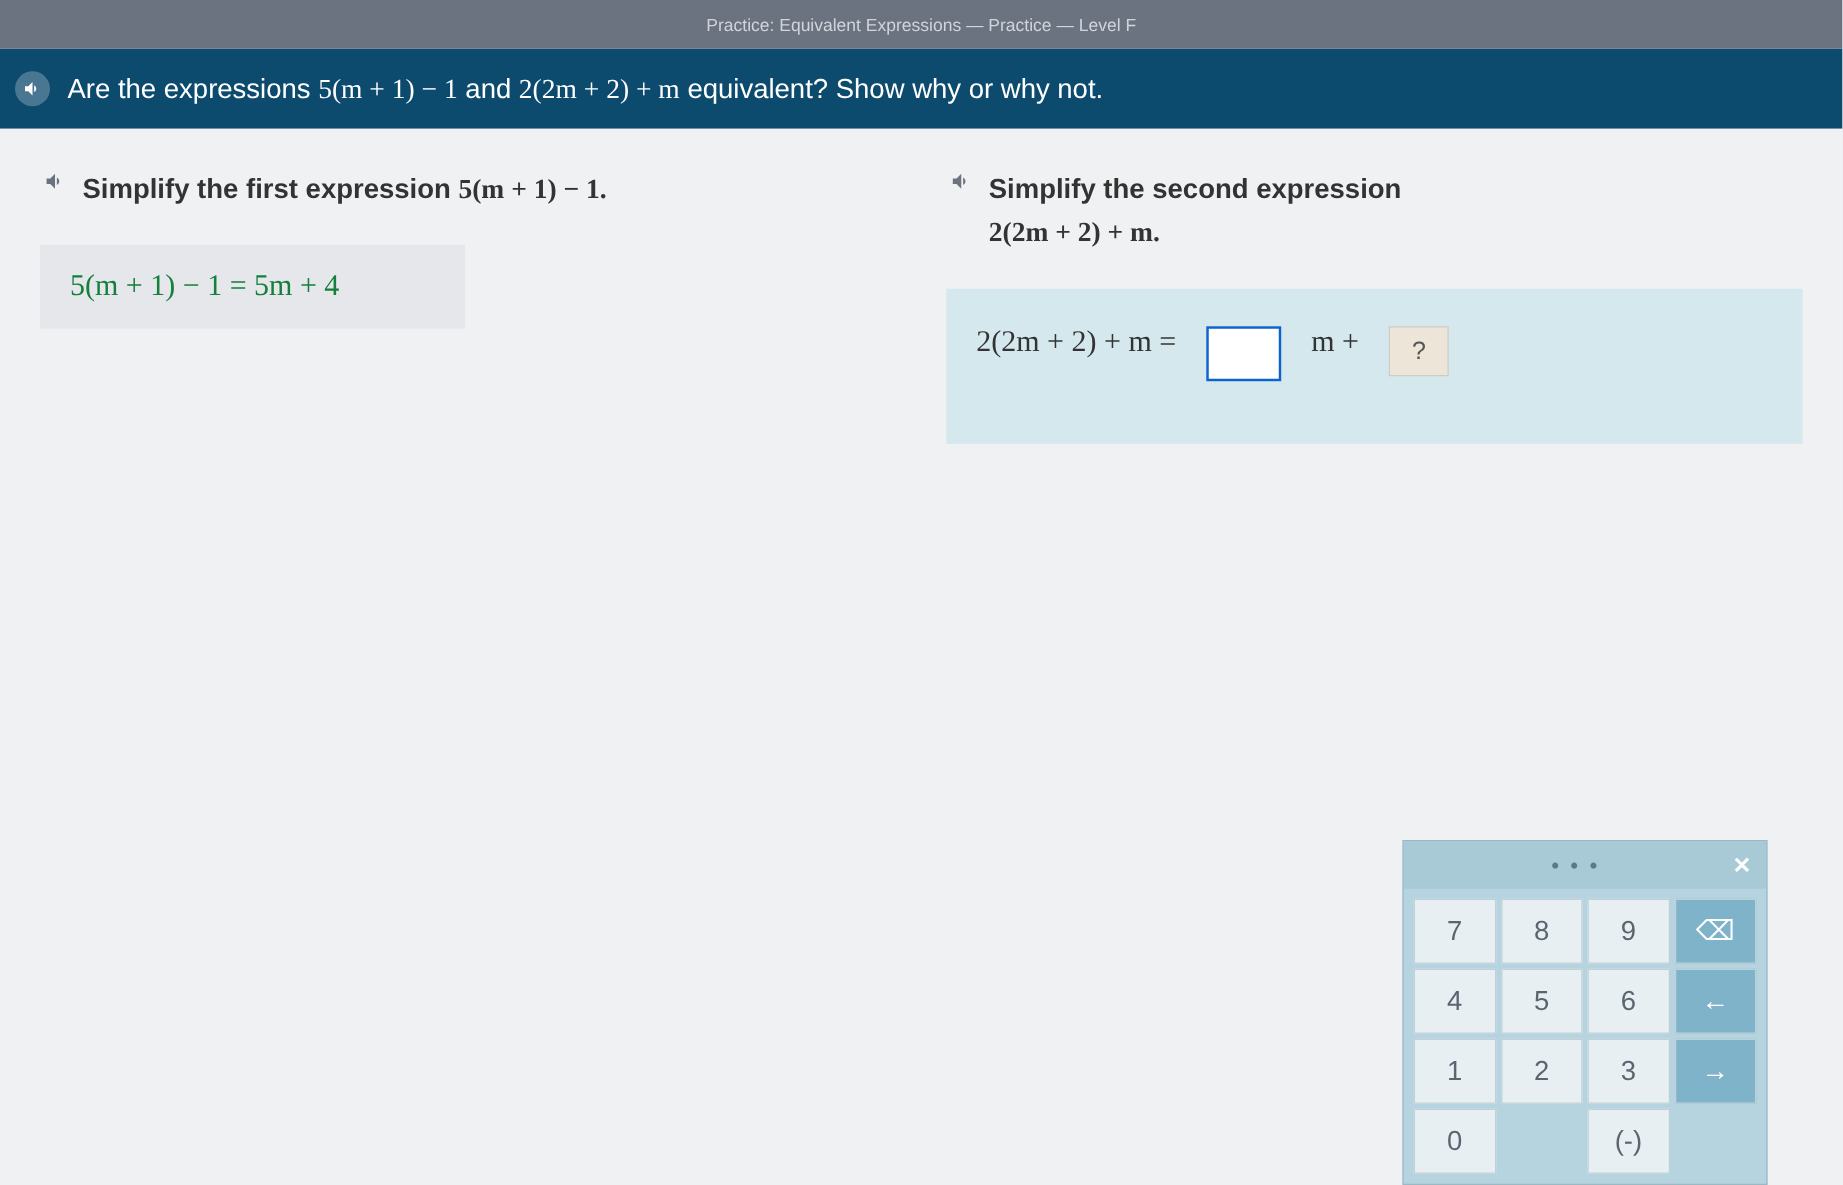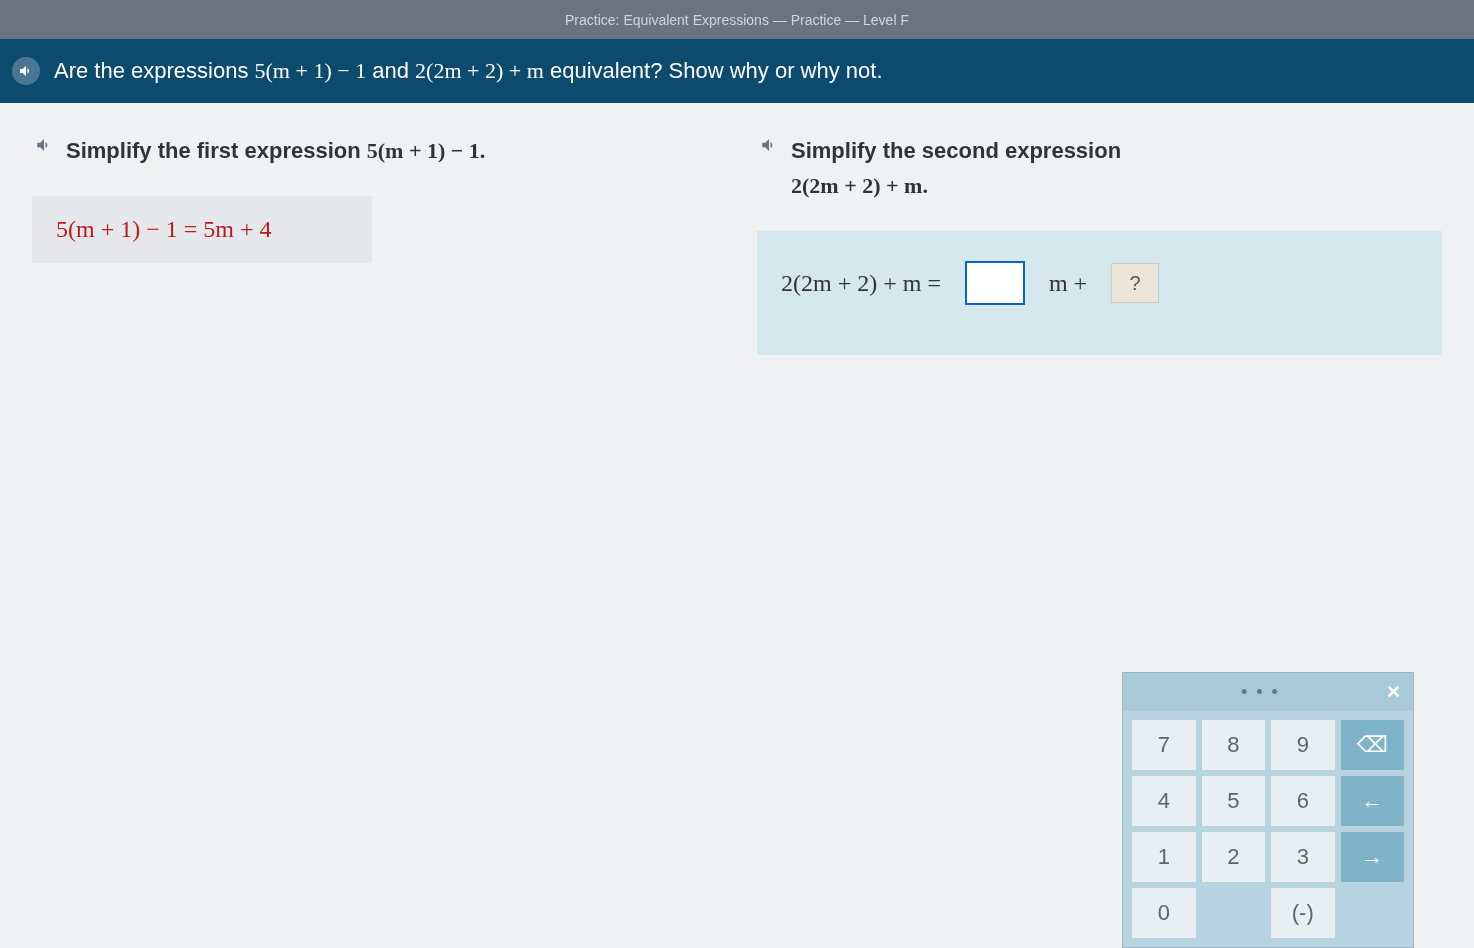--- a/index.html
+++ b/index.html
@@ -89,33 +89,33 @@
       line-height: 1.6;
     }
     .math-expr {
       font-family: 'Cambria Math', 'Times New Roman', serif;
       font-style: normal;
     }
     .answer-box {
       background: #e5e7eb;
       padding: 20px 24px;
       font-size: 24px;
-      color: #b91c1c;
+      color: #15803d;
       font-family: 'Cambria Math', 'Times New Roman', serif;
       display: inline-block;
       min-width: 340px;
     }
     .input-area {
       background: #d4e8ee;
       padding: 30px 24px 50px 24px;
       font-size: 24px;
       color: #333;
       font-family: 'Cambria Math', 'Times New Roman', serif;
       display: flex;
-      align-items: center;
+      align-items: flex-start;
       gap: 24px;
       min-height: 120px;
     }
     .input-box {
       width: 60px;
       height: 44px;
       border: 2px solid #0b63ce;
       background: white;
       display: inline-block;
     }

